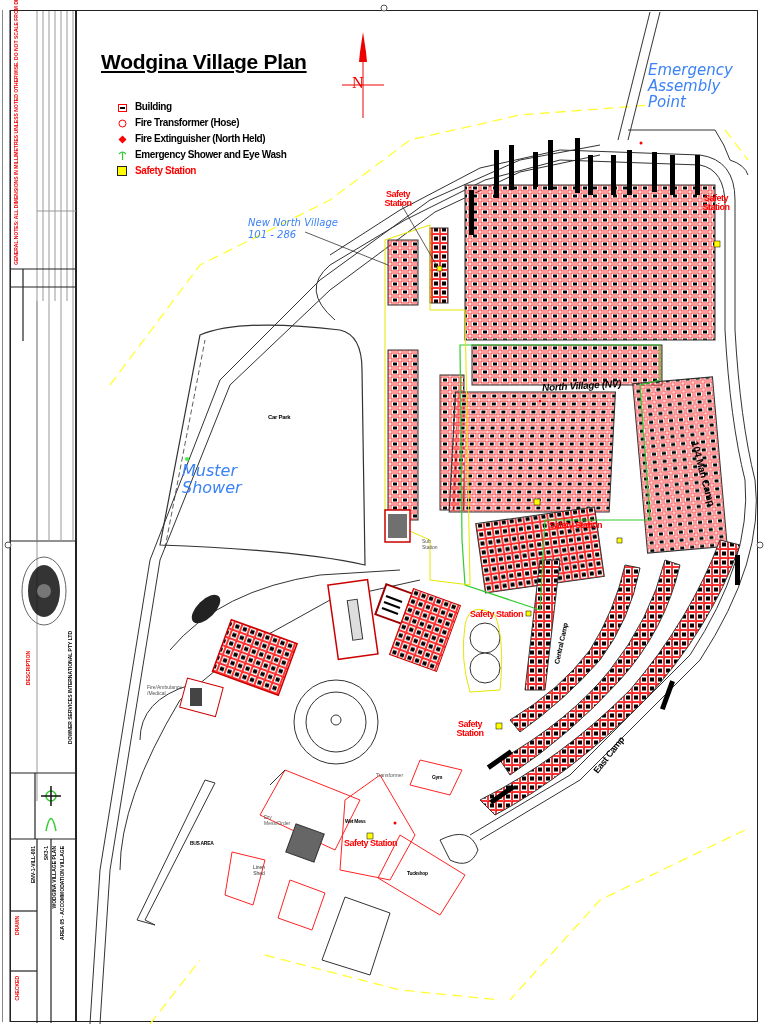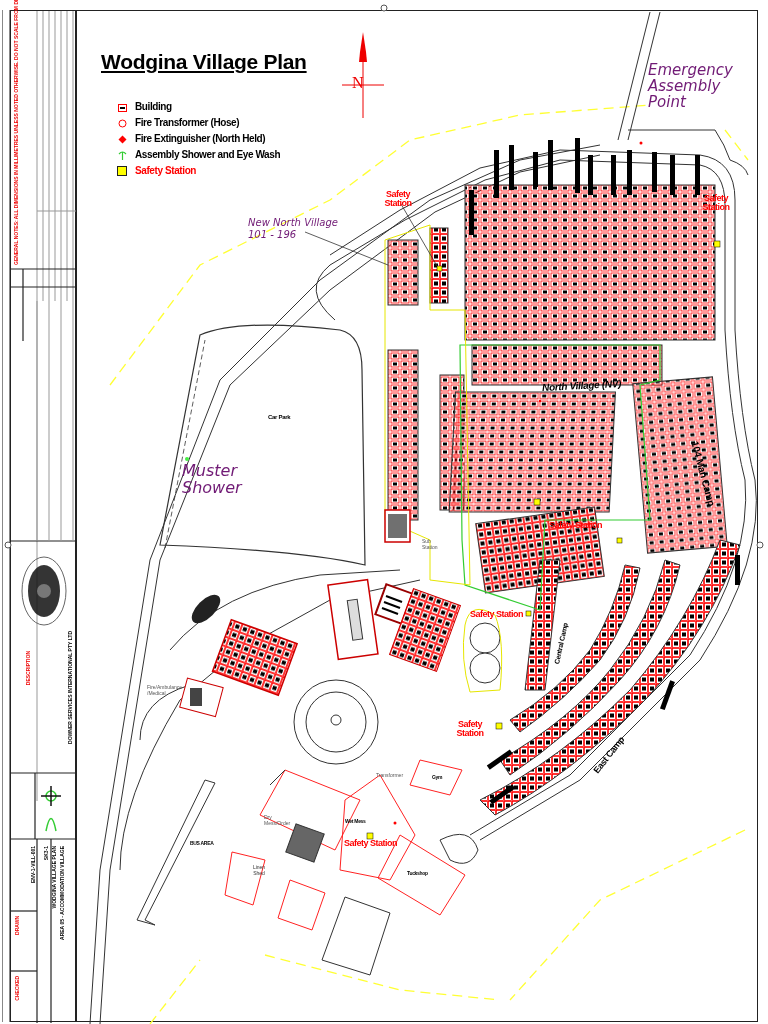--- a/index.html
+++ b/index.html
@@ -7,21 +7,21 @@
   .sheet { position:absolute; left:0; top:0; width:768px; height:1024px; }
   .titleblock { position:absolute; left:10px; top:10px; width:66px; height:1012px; border:1px solid #222; box-sizing:border-box; background:#fff; }
   .tb-outer-strip { position:absolute; left:2px; top:10px; width:8px; height:1012px; border-left:1px solid #888; border-right:1px solid #888; box-sizing:border-box; }
   .frame { position:absolute; left:76px; top:10px; width:682px; height:1012px; border:1px solid #222; box-sizing:border-box; }
   .vtext { position:absolute; writing-mode:vertical-rl; transform:rotate(180deg); white-space:nowrap; font-size:5px; font-weight:bold; color:#e00; }
   .vtext.black { color:#000; }
   .map-title { position:absolute; left:101px; top:50px; font-size:21px; font-weight:bold; color:#000; text-decoration:underline; letter-spacing:-0.3px; }
   .legend { position:absolute; left:115px; top:96px; font-size:10px; font-weight:bold; }
   .legend-item { display:flex; align-items:flex-end; height:16px; letter-spacing:-0.4px; }
   .legend-sym { width:14px; display:inline-flex; justify-content:center; align-items:center; margin-right:6px; }
-  .label-italic { position:absolute; font-family:"DejaVu Sans", sans-serif; font-style:italic; color:#701a75; }
+  .label-italic { position:absolute; font-family:"DejaVu Sans", sans-serif; font-style:italic; color:#3b82f6; }
   .red-label { position:absolute; color:#f00; font-weight:bold; font-size:9px; line-height:9px; text-align:center; letter-spacing:-0.5px; }
   .black-label { position:absolute; color:#000; font-weight:bold; font-size:8px; letter-spacing:-0.3px; white-space:nowrap; }
   .small-label { position:absolute; color:#555; font-size:5px; white-space:nowrap; }
   svg.map { position:absolute; left:0; top:0; }
 </style>
 </head>
 <body>
 
 <div class="sheet">
 
@@ -268,34 +268,34 @@
         </span>
       <span>Fire Extinguisher (North Held)</span>
     </div>
     <div class="legend-item">
       <span class="legend-sym">
           <svg width="9" height="10">
             <path d="M1 4 Q4.5 0 8 4" fill="none" stroke="#3c3" stroke-width="1.2"></path>
             <line x1="4.5" y1="2" x2="4.5" y2="10" stroke="#3c3" stroke-width="1.2"></line>
           </svg>
         </span>
-      <span>Assembly Shower and Eye Wash</span>
+      <span>Emergency Shower and Eye Wash</span>
     </div>
     <div class="legend-item">
       <span class="legend-sym">
           <svg width="10" height="10">
             <rect x="0.5" y="0.5" width="9" height="9" fill="#ff0" stroke="#222"></rect>
           </svg>
         </span>
       <span style="color:#f00;">Safety Station</span>
     </div>
   </div>
 
   <div class="label-italic" style="left:648px;top:62px;font-size:15px;line-height:16px;width:100px;">Emergency Assembly Point</div>
-  <div class="label-italic" style="left:248px;top:217px;font-size:10px;line-height:12px;width:90px;">New North Village 101 - 196</div>
+  <div class="label-italic" style="left:248px;top:217px;font-size:10px;line-height:12px;width:90px;">New North Village 101 - 286</div>
   <div class="label-italic" style="left:182px;top:462px;font-size:16px;line-height:17px;width:80px;">Muster Shower</div>
   <div class="black-label" style="left:268px;top:414px;font-size:6px;">Car Park</div>
   <div class="black-label" style="left:542px;top:380px;font-size:10px;font-style:italic;transform:rotate(-3deg);">North Village (NV)</div>
   <div class="black-label" style="left:700px;top:440px;font-size:10px;transform:rotate(75deg);transform-origin:left top;">104 Man Camp</div>
   <div class="black-label" style="left:587px;top:750px;font-size:9px;transform:rotate(-52deg);">East Camp</div>
   <div class="black-label" style="left:540px;top:640px;font-size:7px;transform:rotate(-78deg);">Central Camp</div>
   <div class="small-label" style="left:147px;top:684px;width:40px;white-space:normal;">Fire/Ambulance /Medical</div>
   <div class="small-label" style="left:248px;top:864px;width:22px;white-space:normal;text-align:center;color:#333;">Linen Shed</div>
   <div class="small-label" style="left:264px;top:814px;width:30px;white-space:normal;">Dry Mess/Order</div>
   <div class="small-label" style="left:376px;top:772px;">Transformer</div>

